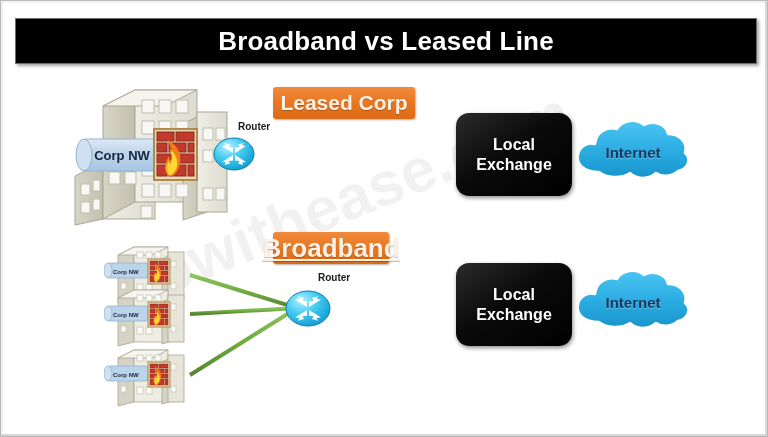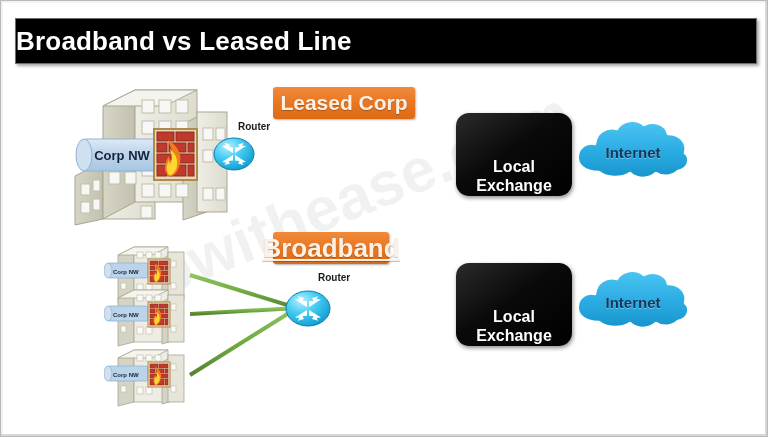--- a/index.html
+++ b/index.html
@@ -18,21 +18,21 @@
     box-shadow:inset -2px -2px 0 #d8d8d8, inset 2px 2px 0 #f2f2f2;
     overflow:hidden;
   }
 
   
   #title-banner{
     position:absolute;left:14px;top:17px;width:740px;height:44px;
     background:#000000;
     border:1px solid #6d6d6d;
     box-shadow:2px 2px 3px rgba(0,0,0,.35);
-    display:flex;align-items:center;
+    display:flex;align-items:center;justify-content:center;
   }
   #title-text{
     color:#ffffff;font-size:26px;font-weight:bold;letter-spacing:.2px;
     white-space:nowrap;
   }
 
   
   #watermark{
     position:absolute;left:92px;top:160px;
     width:520px;text-align:center;
@@ -59,21 +59,21 @@
   }
   #pill-leased{left:272px;top:86px;width:142px;height:32px;font-size:21px;}
   #pill-broadband{left:272px;top:231px;width:116px;height:32px;font-size:26px;text-decoration:underline;}
 
   
   .exchange{
     position:absolute;
     background:linear-gradient(145deg,#2b2b2b 0%,#0a0a0a 45%,#000 100%);
     border-radius:13px;
     box-shadow:1px 2px 4px rgba(0,0,0,.45);
-    display:flex;flex-direction:column;align-items:center;justify-content:flex-end;
+    display:flex;flex-direction:column;align-items:center;justify-content:center;
     color:#ffffff;font-weight:bold;font-size:16px;line-height:1.22;
   }
   #exchange-leased{left:455px;top:112px;width:116px;height:83px;}
   #exchange-broadband{left:455px;top:262px;width:116px;height:83px;}
 
   
   .cloud-wrap{position:absolute;width:126px;height:74px;text-align:center;}
   .cloud-wrap svg{display:block;}
   .cloud-label{
     position:absolute;left:0;top:0;width:126px;height:74px;

